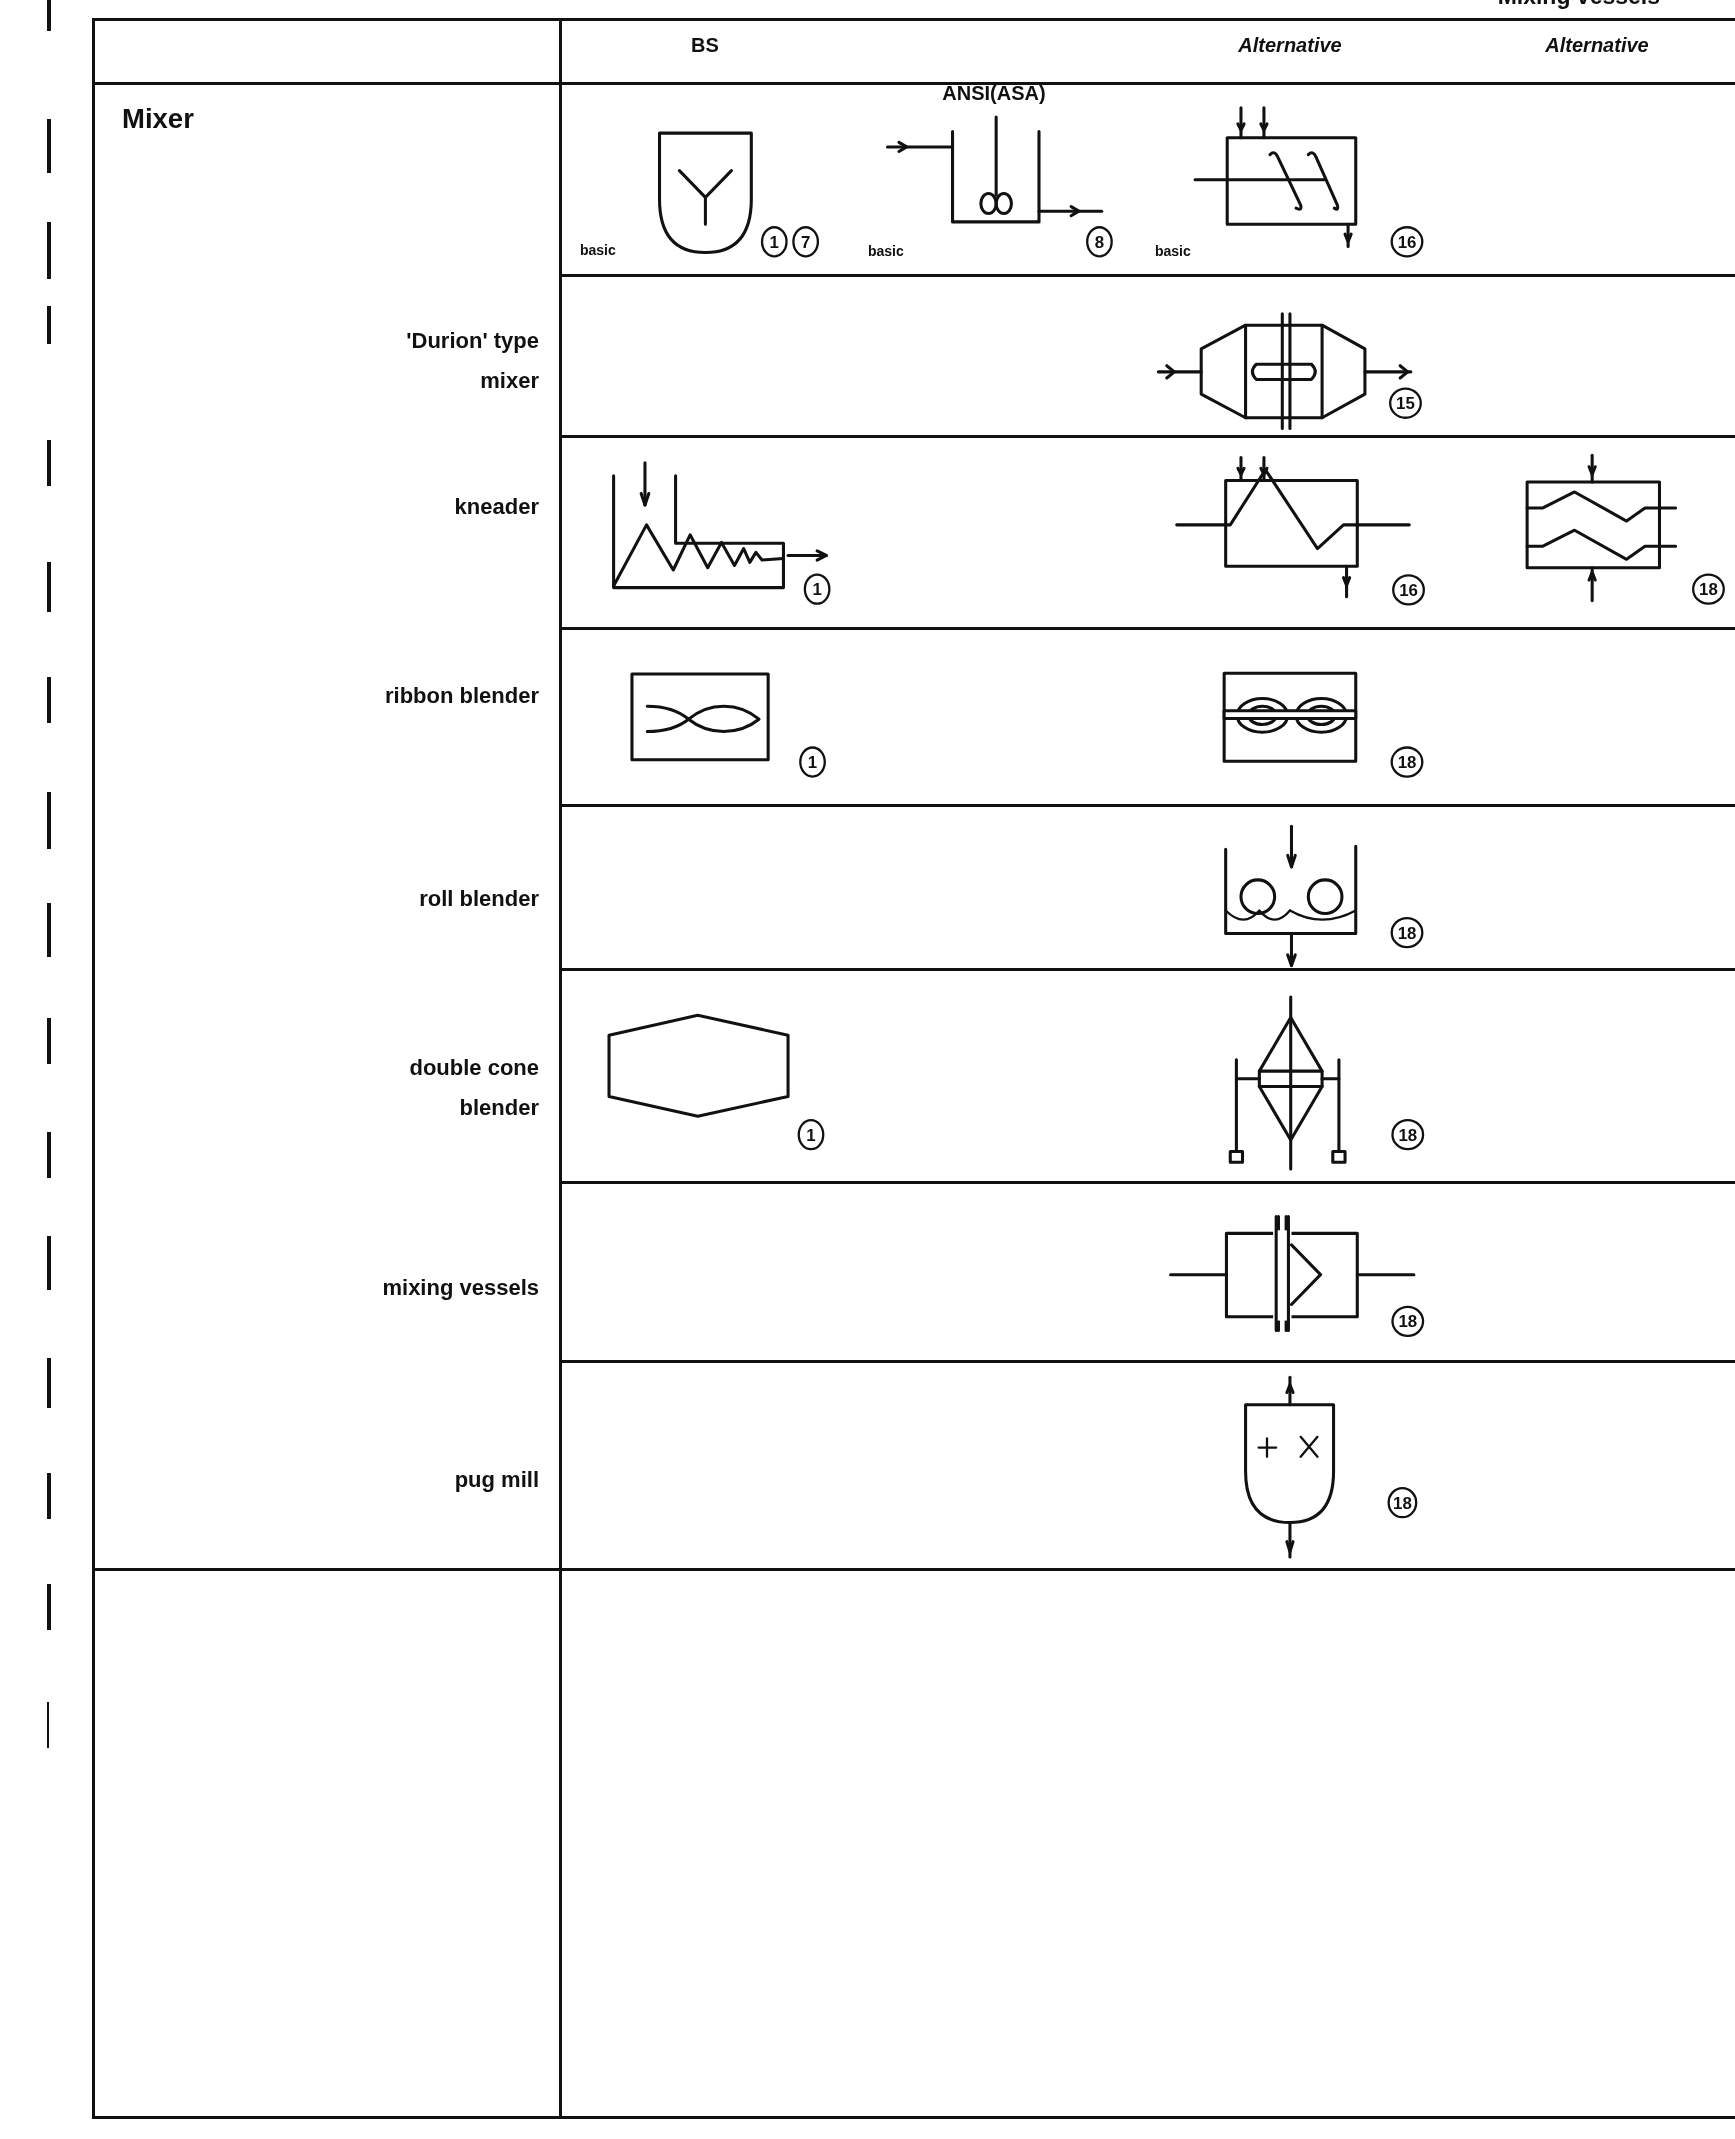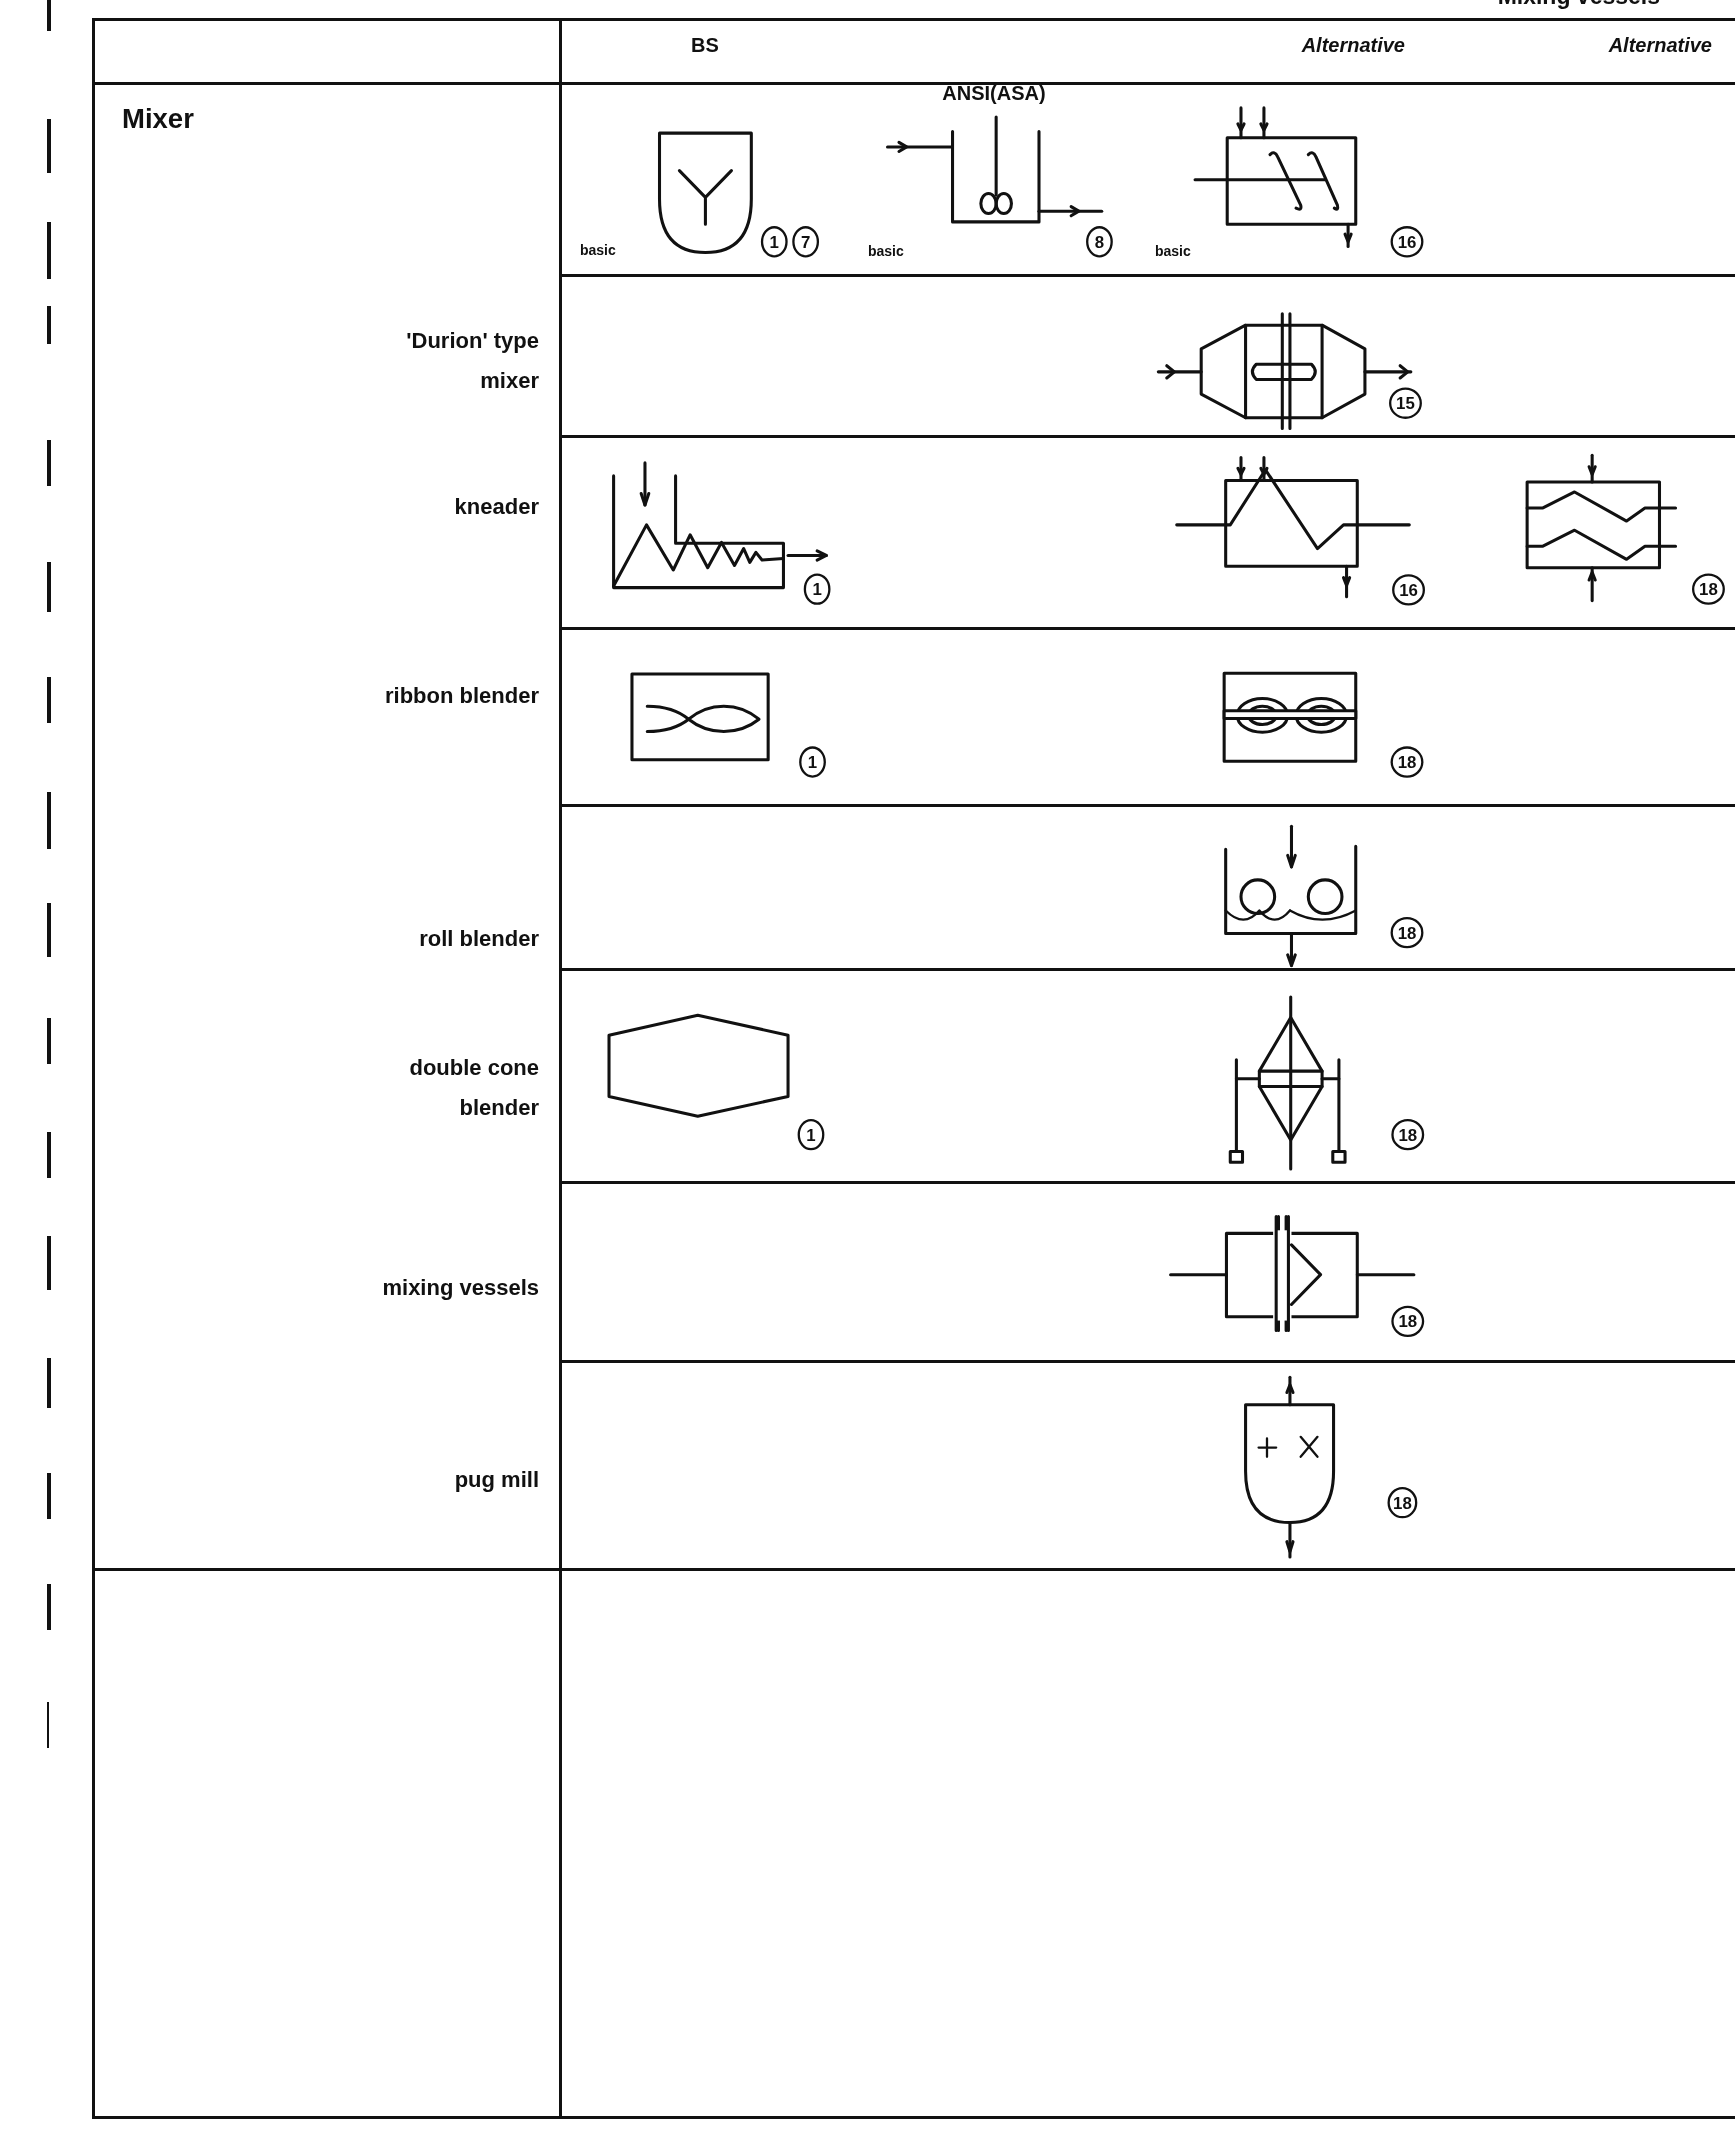--- a/index.html
+++ b/index.html
@@ -4,21 +4,21 @@
 <style>
   html, body { margin:0; padding:0; background:#ffffff; }
   body { width:1736px; height:2140px; position:relative; overflow:hidden; font-family:"Liberation Sans", sans-serif; color:#111; }
   .abs { position:absolute; }
   .page-title { left:1461px; top:-17px; width:199px; text-align:right; font-weight:bold; font-size:23px; }
   .margin-mark { position:absolute; left:47px; width:3.8px; background:#111; }
   .table { left:92px; top:17.6px; width:1644px; height:2101px; border:3.1px solid #111; border-right:none; box-sizing:border-box; }
   .hline { position:absolute; height:3.1px; background:#111; }
   .vline { position:absolute; width:3.1px; background:#111; }
   .col-head { position:absolute; top:34px; font-size:20px; font-weight:bold; text-align:center; width:230px; margin-left:-115px; }
-  .col-head.italic { font-style:italic;text-align:right; }
+  .col-head.italic { font-style:italic; }
   .section-label { position:absolute; left:122px; top:103px; font-size:27.5px; font-weight:bold; }
   .row-label { position:absolute; right:1197px; font-size:22px; font-weight:bold; text-align:right; line-height:40px; white-space:pre-line; }
   .basic { position:absolute; font-size:14px; font-weight:bold; }
   svg.icons { position:absolute; left:0; top:0; }
   .ref { font-family:"Liberation Sans", sans-serif; font-weight:bold; font-size:22px; }
 </style>
 </head>
 <body>
 
 <div class="abs page-title">Mixing vessels</div>
@@ -58,21 +58,21 @@
 <div class="col-head" style="left:994px;margin-top:48px;">ANSI(ASA)</div>
 <div class="col-head italic" style="left:1290px;">Alternative</div>
 <div class="col-head italic" style="left:1597px;">Alternative</div>
 
 <div class="section-label">Mixer</div>
 
 <div class="row-label" style="top:321px;">'Durion' type
 mixer</div>
 <div class="row-label" style="top:487px;">kneader</div>
 <div class="row-label" style="top:676px;">ribbon blender</div>
-<div class="row-label" style="top:879px;margin-top:40px;">roll blender</div>
+<div class="row-label" style="top:879px;">roll blender</div>
 <div class="row-label" style="top:1048px;">double cone
 blender</div>
 <div class="row-label" style="top:1268px;">mixing vessels</div>
 <div class="row-label" style="top:1460px;">pug mill</div>
 
 <div class="basic" style="left:580px;top:242px;">basic</div>
 <div class="basic" style="left:868px;top:243px;">basic</div>
 <div class="basic" style="left:1155px;top:243px;">basic</div>
 
 <svg class="icons" width="1736" height="2140" viewBox="0 0 2269 2797" fill="none" stroke="#111" stroke-width="4" stroke-linecap="round" stroke-linejoin="round">

